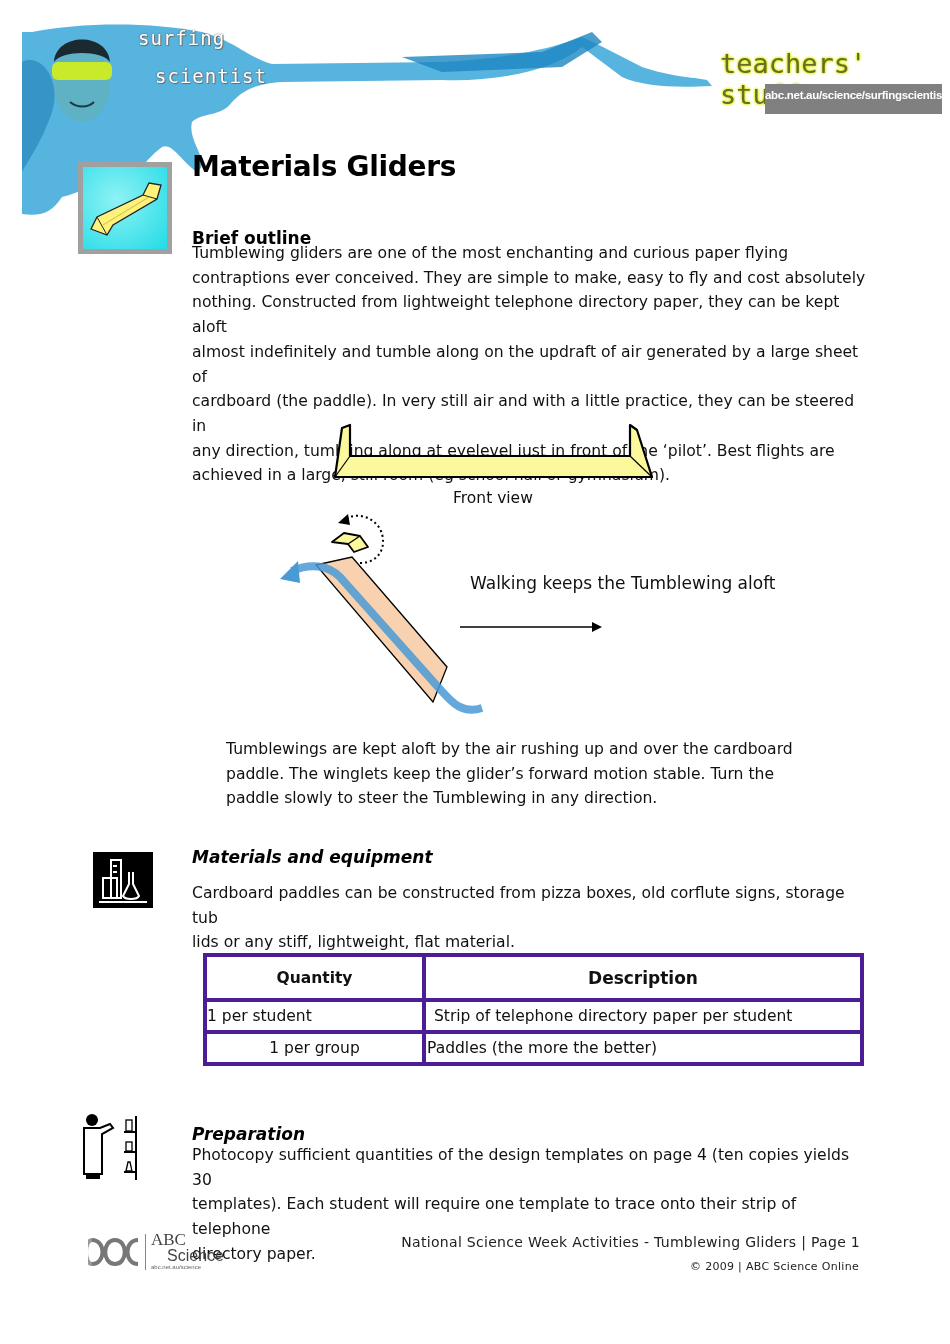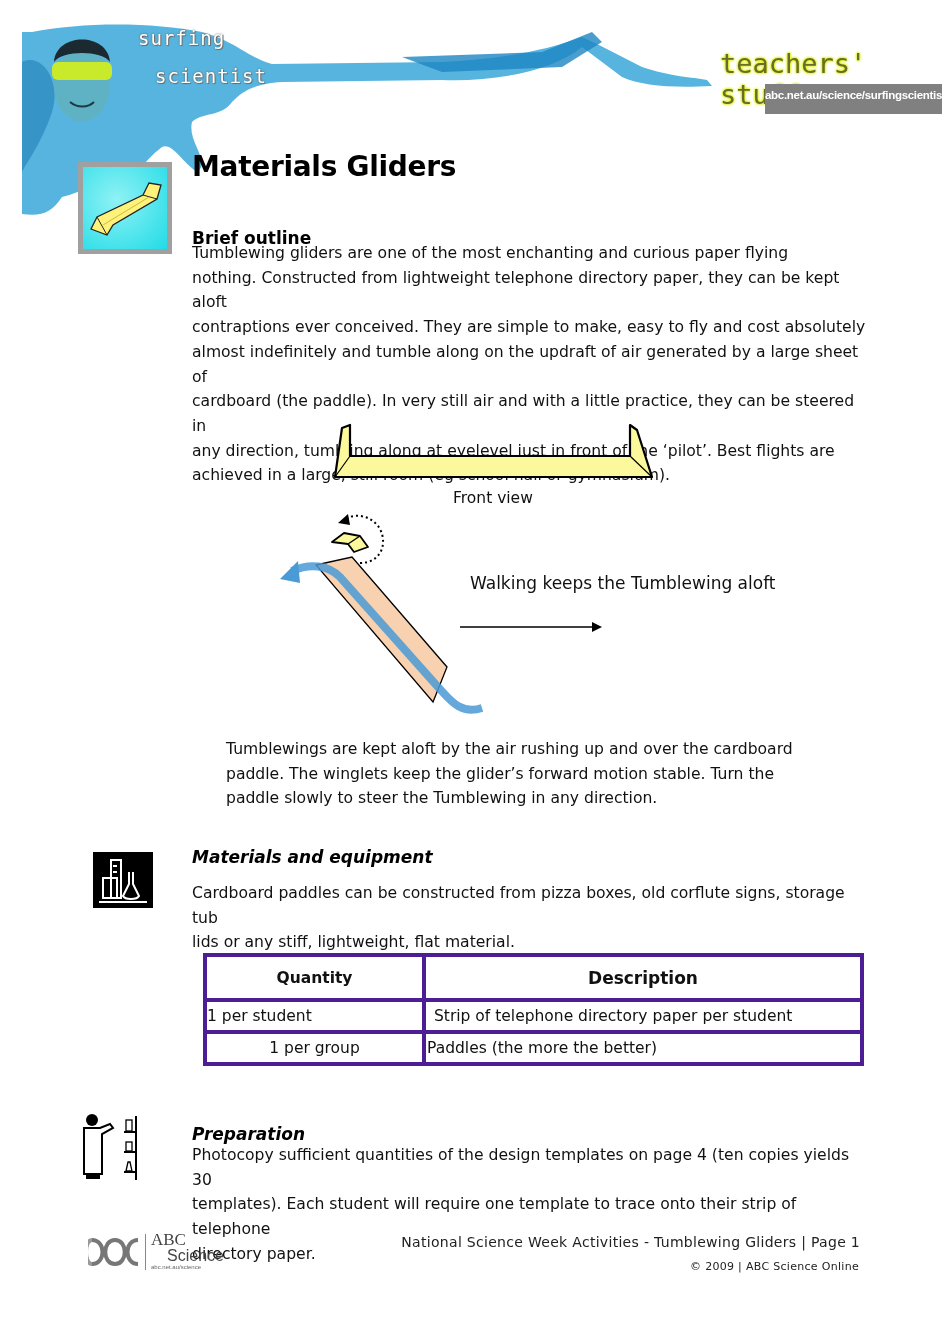--- a/index.html
+++ b/index.html
@@ -71,22 +71,22 @@
       <line x1="60" y1="28" x2="74" y2="32" stroke="#222" stroke-width="1"></line>
       <line x1="20" y1="58" x2="66" y2="30" stroke="#cbbf40" stroke-width="1"></line>
     </svg>
   </div>
 </div>
 <div class="abs h1">Materials Gliders</div>
 
 <div class="abs h2" style="left:192px; top:228px;">Brief outline</div>
 <div class="abs para" style="left:192px; top:241px; width:680px;">
   <div>Tumblewing gliders are one of the most enchanting and curious paper flying</div>
+  <div>contraptions ever conceived. They are simple to make, easy to fly and cost absolutely</div>
   <div>nothing. Constructed from lightweight telephone directory paper, they can be kept aloft</div>
-  <div>contraptions ever conceived. They are simple to make, easy to fly and cost absolutely</div>
   <div>almost indefinitely and tumble along on the updraft of air generated by a large sheet of</div>
   <div>cardboard (the paddle). In very still air and with a little practice, they can be steered in</div>
   <div>any direction, tumbling along at eyelevel just in front of the ‘pilot’. Best flights are</div>
   <div>achieved in a large, still room (eg school hall or gymnasium).</div>
 </div>
 
 <svg class="abs" style="left:330px; top:420px;" width="330" height="65" viewBox="0 0 330 65">
   <polygon points="5,57 12,8 20,5 20,36 300,36 300,5 307,10 322,57" fill="#fcf89c" stroke="#000" stroke-width="2.2" stroke-linejoin="round"></polygon>
   <line x1="20" y1="36" x2="5" y2="57" stroke="#000" stroke-width="1.2"></line>
   <line x1="300" y1="36" x2="322" y2="57" stroke="#000" stroke-width="1.2"></line>

